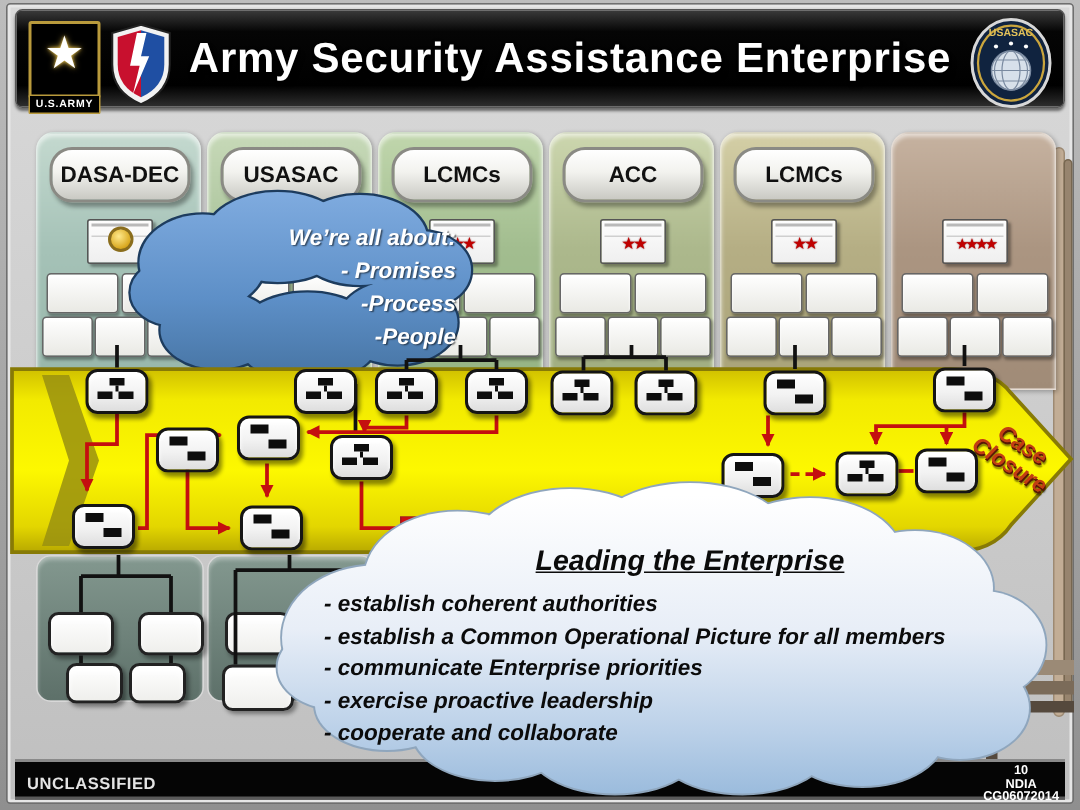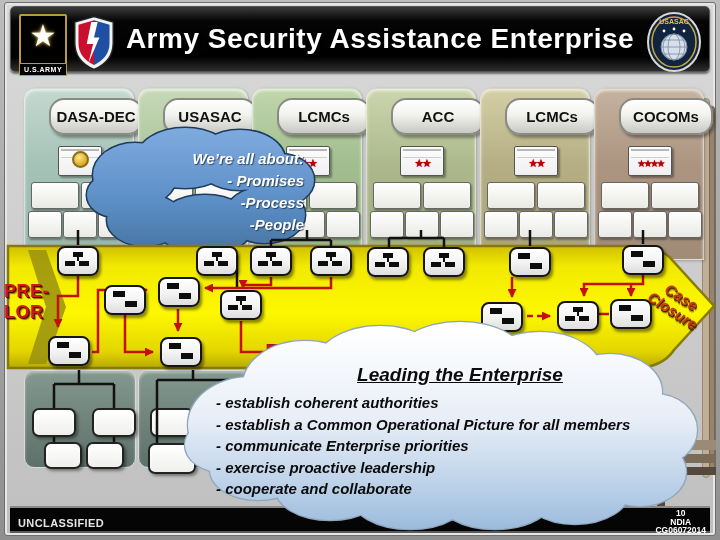--- a/index.html
+++ b/index.html
@@ -25,21 +25,21 @@
   .amc-shield { position:absolute; left:62px; top:8px; }
   .usasac-badge { position:absolute; right:6px; top:4px; }
 
   
   .col { position:absolute; top:88px; width:110px; height:172px; border-radius:12px 12px 0 0;
          border:1px solid rgba(255,255,255,.55); box-shadow:inset 0 2px 3px rgba(255,255,255,.6),1px 1px 3px rgba(0,0,0,.25);
          z-index:2; }
   .col-btn { position:absolute; left:8px; top:9px; width:94px; height:37px; border-radius:15px;
              background:linear-gradient(180deg,#ffffff 0%,#f2f2ee 45%,#c9c9c3 100%);
              border:2px solid #8a8a84; box-shadow:2px 3px 3px rgba(0,0,0,.35);
-             font-weight:bold; font-size:15px; color:#111; text-align:center; line-height:33px;margin-left:16px; }
+             font-weight:bold; font-size:15px; color:#111; text-align:center; line-height:33px; }
   .flag { position:absolute; left:33px; top:57px; width:44px; height:30px;
           background:linear-gradient(180deg,#fdfdfd,#efefef); border:1px solid #555; border-radius:2px;
           box-shadow:2px 2px 2px rgba(0,0,0,.35); }
   .flag::before { content:""; position:absolute; left:2px; right:2px; top:2px; height:6px;
                   border-top:2px solid #b9b9b9; border-bottom:1px solid #cfcfcf; }
   .flag .stars { display:block; margin-top:11px; text-align:center; font-size:11px; line-height:11px;
                  color:#c00000; letter-spacing:-2px; text-shadow:0 0 1px #700; }
   .seal { position:absolute; left:13px; top:4px; width:17px; height:17px; border-radius:50%;
           background:radial-gradient(circle at 40% 35%, #ffe98c, #d9a81f 70%, #a87c12);
           border:2px solid #8a6d1c; }
@@ -192,21 +192,20 @@
         <div class="cbox" style="left:56px;width:48px;"></div>
       </div>
     <div class="crow3">
         <div class="cbox" style="left:3px;width:34px;"></div>
         <div class="cbox" style="left:38px;width:34px;"></div>
         <div class="cbox" style="left:73px;width:34px;"></div>
       </div>
   </div>
 
   <div class="col" style="left:594px;background:linear-gradient(180deg,#c6b2a0 0%,#ab9581 45%,#a08b77 100%);">
-    <div class="col-btn">COCOMs</div>
     <div class="flag">
         <span class="stars" style="letter-spacing:-2.5px;font-size:10px;">★★★★</span>
       </div>
     <div class="crow2">
         <div class="cbox" style="left:6px;width:48px;"></div>
         <div class="cbox" style="left:56px;width:48px;"></div>
       </div>
     <div class="crow3">
         <div class="cbox" style="left:3px;width:34px;"></div>
         <div class="cbox" style="left:38px;width:34px;"></div>
@@ -355,24 +354,20 @@
   <div class="pbox" style="left:610px;top:299px;">
       <div class="g g2"></div>
     </div>
   <div class="pbox" style="left:48px;top:336px;">
       <div class="g g2"></div>
     </div>
   <div class="pbox" style="left:160px;top:337px;">
       <div class="g g2"></div>
     </div>
 
-  <div class="prelor">
-    <div>PRE-</div>
-    <div>LOR</div>
-  </div>
   <div class="fms">FMS PROCESS</div>
   <div class="caseclosure">
     <div>Case</div>
     <div>Closure</div>
   </div>
 
   <svg class="cloud-lead" width="720" height="540">
     <defs>
       <linearGradient id="wg1" x1="0" y1="330" x2="0" y2="528" gradientUnits="userSpaceOnUse">
         <stop offset="0" stop-color="#ffffff"></stop>

